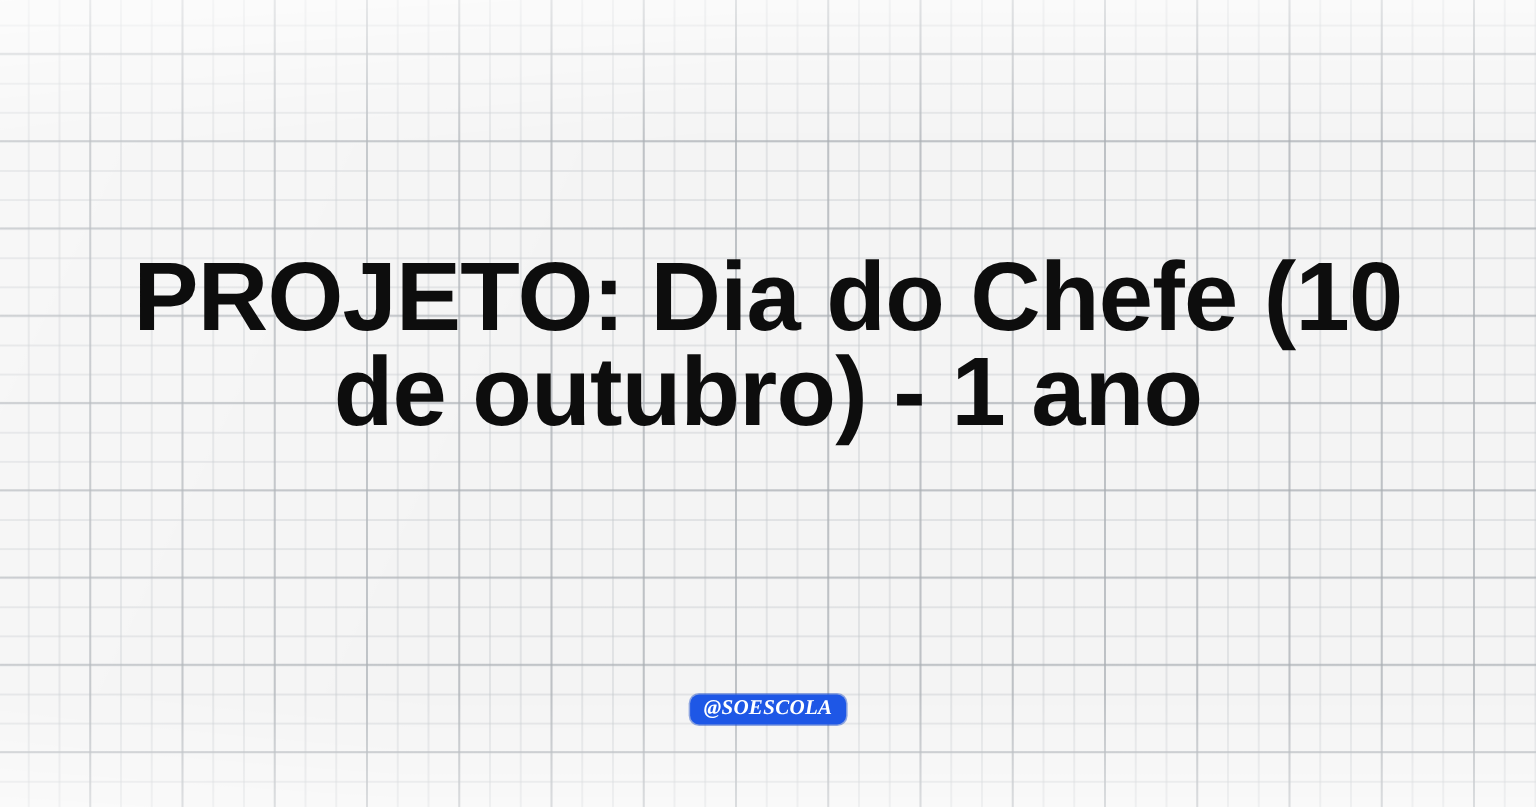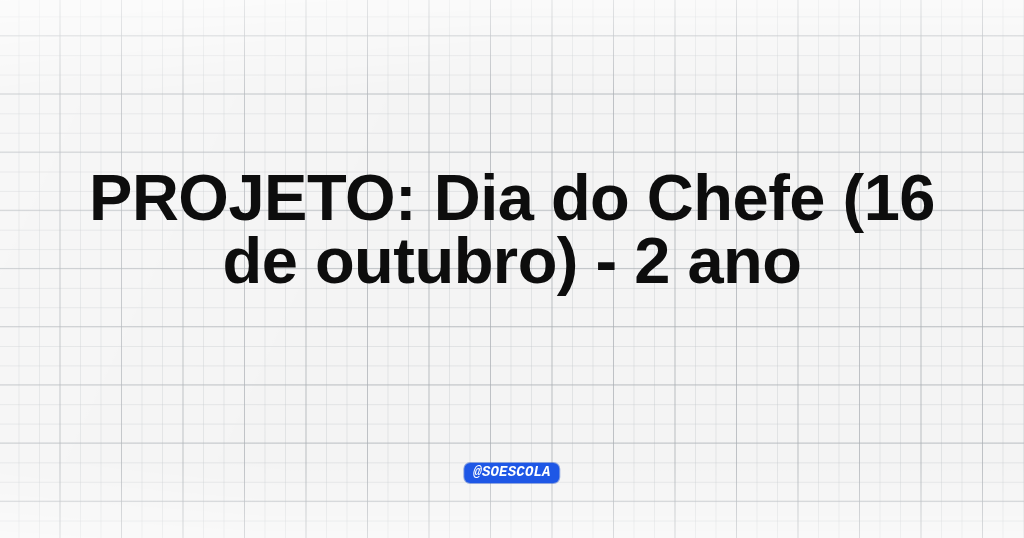--- a/index.html
+++ b/index.html
@@ -88,40 +88,40 @@
     transform: translateX(-50%);
     display: inline-block;
     background: #1e57e6;
     border-radius: 6px;
     padding: 2px 9px 3px 9px;
     box-shadow: 0 0 0 1px rgba(20,70,200,0.45);
   }
 
   .watermark-text {
     display: block;
-    font-family: Liberation Mono, monospace;
+    font-family: Liberation Serif, serif;
     font-weight: bold;
     font-style: italic;
     font-size: 14px;
     line-height: 15px;
     letter-spacing: 0.2px;
     color: #ffffff;
     white-space: nowrap;
   }
 </style>
 </head>
 <body>
 
 <div class="slide">
 
   <div class="grid-fine"></div>
   <div class="grid-major"></div>
   <div class="grid-noise"></div>
 
   <div class="title-block">
-    <h1 class="title-text">PROJETO: Dia do Chefe (16 de outubro) - 2 ano</h1>
+    <h1 class="title-text">PROJETO: Dia do Chefe (10 de outubro) - 1 ano</h1>
   </div>
 
   <div class="watermark">
     <span class="watermark-text">@SOESCOLA</span>
   </div>
 
 </div>
 
 </body></html>

